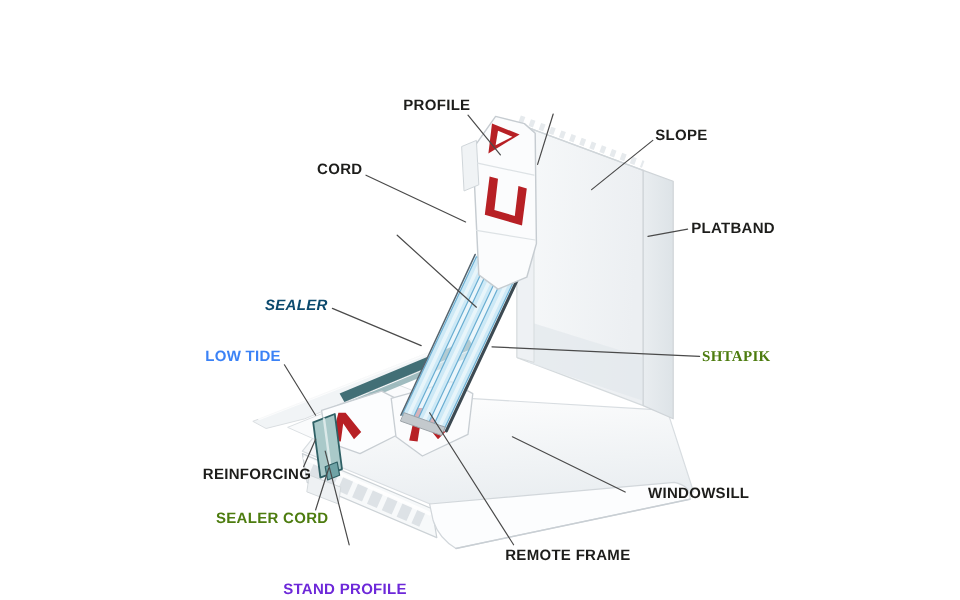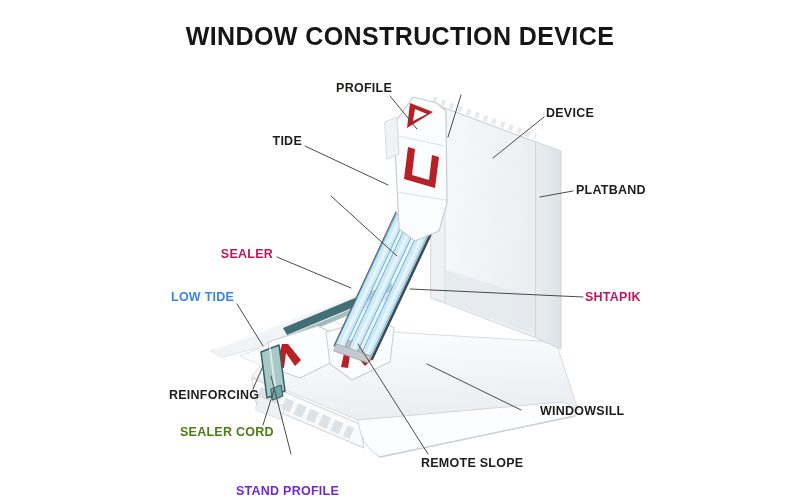--- a/index.html
+++ b/index.html
@@ -11,21 +11,20 @@
   .labels{position:absolute;left:0;top:0;width:800px;height:500px;pointer-events:none;}
   .lbl{position:absolute;font-size:12.5px;font-weight:700;letter-spacing:.25px;
        color:#1d1d1b;white-space:nowrap;line-height:14px;}
   .lbl.r{transform:translateX(-100%);}
 </style>
 </head>
 <body>
 
 <div class="stage">
 
-  <div class="title">WINDOW CONSTRUCTION DEVICE</div>
 
   <svg class="illu" viewBox="0 0 800 500" stroke-linejoin="round" stroke-linecap="round">
     <defs>
       <linearGradient id="gSill" x1="0" y1="0" x2="0.25" y2="1">
         <stop offset="0" stop-color="#ffffff"></stop>
           <stop offset="1" stop-color="#eaeef1"></stop>
       </linearGradient>
       <linearGradient id="gSlope" x1="0" y1="0" x2="1" y2="0.15">
         <stop offset="0" stop-color="#f7f9fa"></stop>
           <stop offset="1" stop-color="#eceff2"></stop>
@@ -97,26 +96,26 @@
         <line x1="253" y1="389" x2="263" y2="366"></line>
         <line x1="263" y1="425" x2="274" y2="390"></line>
         <line x1="291" y1="454" x2="271" y2="376"></line>
         <line x1="428" y1="454" x2="358" y2="344"></line>
         <line x1="521" y1="410" x2="427" y2="364"></line>
       </g>
   </svg>
 
   <div class="labels" id="labels">
       <div class="lbl r" style="left: 392px; top: 81px; color: rgb(29, 29, 27);">PROFILE</div>
-      <div class="lbl" style="left: 546px; top: 106px; color: rgb(29, 29, 27);">DEVICE</div>
-      <div class="lbl r" style="left: 302px; top: 134px; color: rgb(29, 29, 27);">TIDE</div>
-      <div class="lbl r" style="left: 273px; top: 247px; color: #be185d;">SEALER</div>
+      <div class="lbl" style="left: 546px; top: 106px; color: rgb(29, 29, 27);">SLOPE</div>
+      <div class="lbl r" style="left: 302px; top: 134px; color: rgb(29, 29, 27);">CORD</div>
+      <div class="lbl r" style="left: 273px; top: 247px; color: #0c4a6e; font-style: italic;">SEALER</div>
       <div class="lbl" style="left: 576px; top: 183px; color: rgb(29, 29, 27); text-align: right;">PLATBAND</div>
       <div class="lbl" style="left: 171px; top: 290px; color: #3b82f6;">LOW TIDE</div>
-      <div class="lbl" style="left: 585px; top: 290px; color: #be185d;">SHTAPIK</div>
+      <div class="lbl" style="left: 585px; top: 290px; color: #4d7c0f; font-family: Liberation Serif, serif;">SHTAPIK</div>
       <div class="lbl" style="left: 169px; top: 388px; color: rgb(29, 29, 27);">REINFORCING</div>
       <div class="lbl" style="left: 180px; top: 425px; color: #4d7c0f;">SEALER CORD</div>
       <div class="lbl" style="left: 236px; top: 456px; color: #6d28d9; margin-top: 28px;">STAND PROFILE</div>
-      <div class="lbl" style="left: 421px; top: 456px; color: rgb(29, 29, 27);">REMOTE SLOPE</div>
+      <div class="lbl" style="left: 421px; top: 456px; color: rgb(29, 29, 27);">REMOTE FRAME</div>
       <div class="lbl" style="left: 524px; top: 404px; color: rgb(29, 29, 27); margin-left: 16px;">WINDOWSILL</div>
     </div>
 
 </div>
 
 </body></html>

